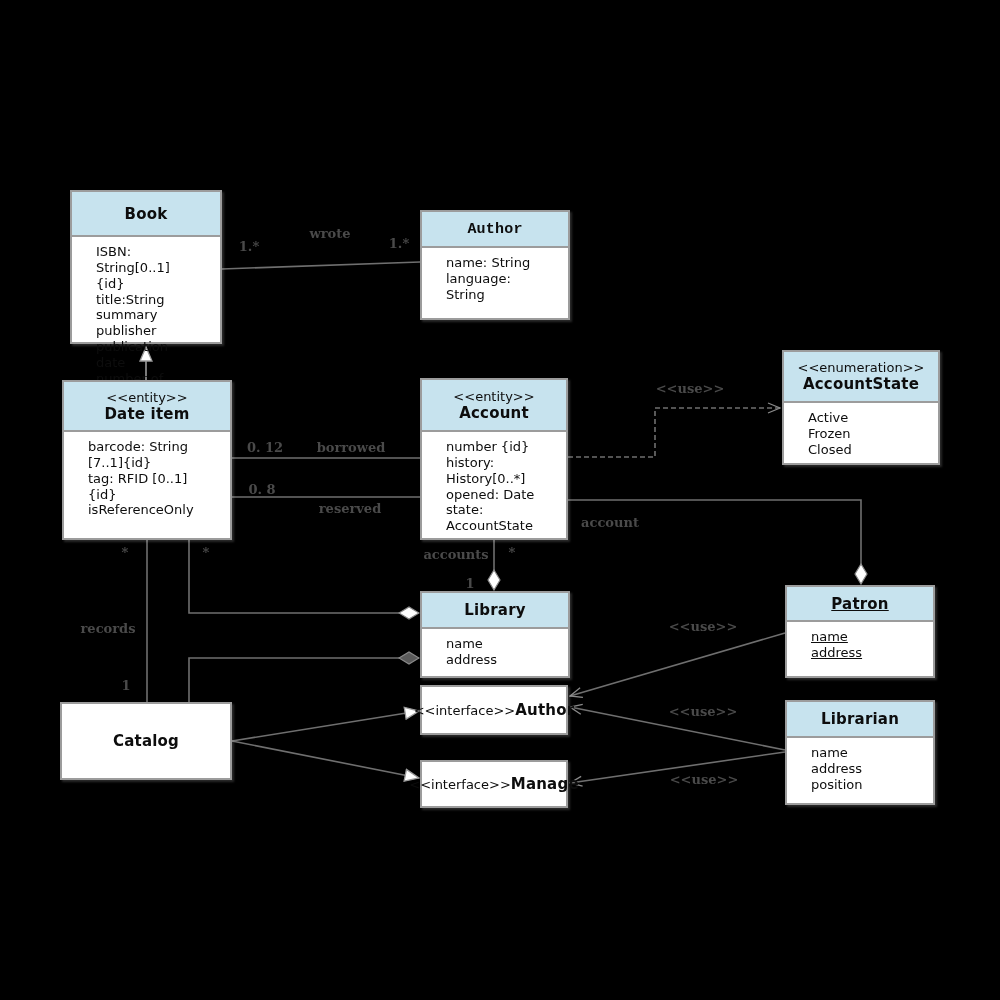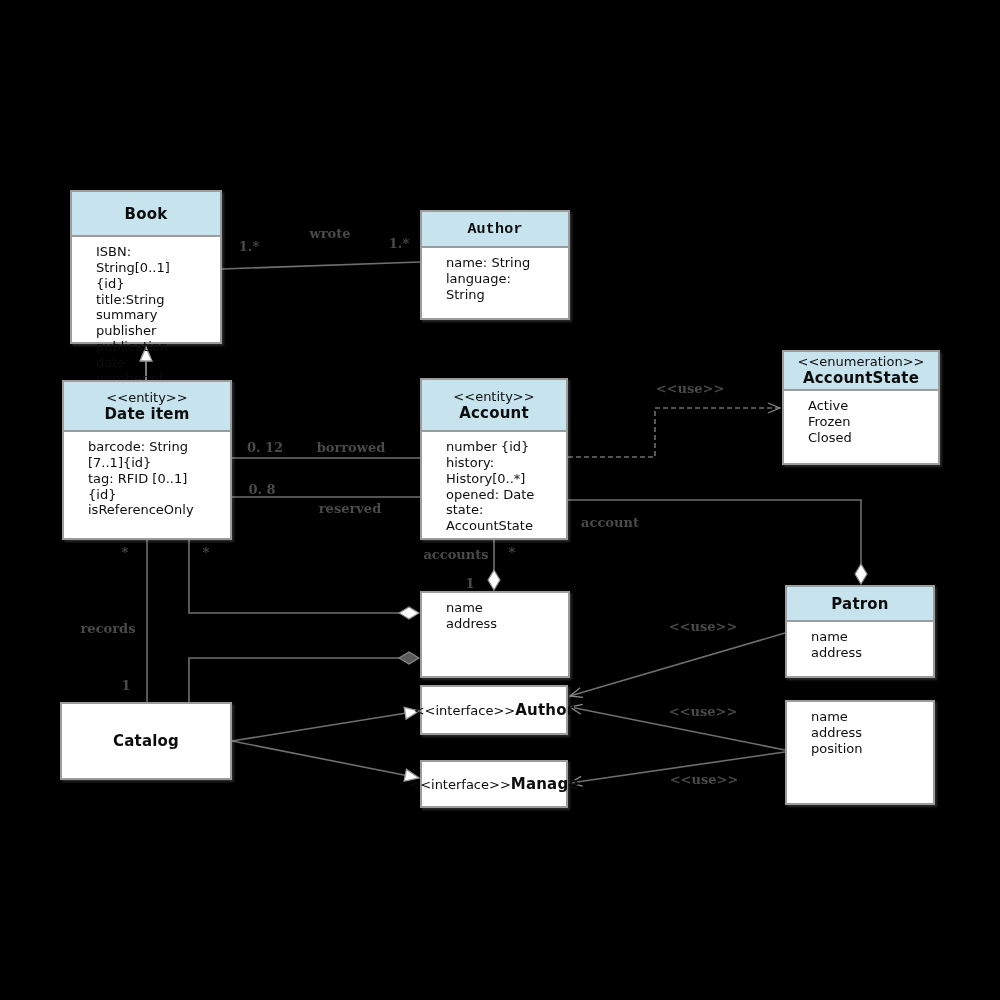--- a/index.html
+++ b/index.html
@@ -65,24 +65,24 @@
   
   .box-book        { left: 70px;  top: 190px; width: 152px; height: 154px; }
   .box-book        .uml-header { height: 45px; }
   .box-author      { left: 420px; top: 210px; width: 150px; height: 110px; }
   .box-author      .uml-header { height: 36px; font-family: Liberation Mono, monospace; }
   .box-book-item   { left: 62px;  top: 380px; width: 170px; height: 160px; }
   .box-book-item   .uml-header { height: 50px; }
   .box-account     { left: 420px; top: 378px; width: 148px; height: 162px; }
   .box-account     .uml-header { height: 52px; }
   .box-accountstate{ left: 782px; top: 350px; width: 158px; height: 115px; }
-  .box-accountstate .uml-header { height: 39px; }
+  .box-accountstate .uml-header { height: 51px; }
   .box-library     { left: 420px; top: 591px; width: 150px; height: 87px; }
   .box-library     .uml-header { height: 36px; }
-  .box-patron      { left: 785px; top: 585px; width: 150px; height: 93px; }
+  .box-patron      { left: 785px; top: 585px; width: 150px; height: 93px; text-decoration: underline; }
   .box-patron      .uml-header { height: 35px; }
   .box-catalog     { left: 60px;  top: 702px; width: 172px; height: 78px; }
   .box-search      { left: 420px; top: 685px; width: 148px; height: 50px; }
   .box-manage      { left: 420px; top: 760px; width: 148px; height: 48px; }
   .box-librarian   { left: 785px; top: 700px; width: 150px; height: 105px; }
   .box-librarian   .uml-header { height: 36px; }
 
   .edge-label {
     position: absolute;
     transform: translate(-50%, -50%);
@@ -177,20 +177,23 @@
     <div class="uml-header">
       <div class="uml-stereo">&lt;&lt;enumeration&gt;&gt;</div>
       <div class="uml-name">AccountState</div>
     </div>
     <div class="uml-attrs">Active
 Frozen
 Closed</div>
   </div>
 
   <div class="uml-box box-library">
+    <div class="uml-header">
+      <div class="uml-name">Library</div>
+    </div>
     <div class="uml-attrs">name
 address</div>
   </div>
 
   <div class="uml-box box-patron">
     <div class="uml-header">
       <div class="uml-name">Patron</div>
     </div>
     <div class="uml-attrs">name
 address</div>
@@ -204,20 +207,23 @@
     <div class="uml-stereo">&lt;&lt;interface&gt;&gt;</div>
     <div class="uml-name">Author</div>
   </div>
 
   <div class="uml-box box-manage single">
     <div class="uml-stereo">&lt;&lt;interface&gt;&gt;</div>
     <div class="uml-name">Manage</div>
   </div>
 
   <div class="uml-box box-librarian">
+    <div class="uml-header">
+      <div class="uml-name">Librarian</div>
+    </div>
     <div class="uml-attrs">name
 address
 position</div>
   </div>
 
   <div class="edge-label" style="left:249px;top:246px">1.*</div>
   <div class="edge-label" style="left:330px;top:233px">wrote</div>
   <div class="edge-label" style="left:399px;top:243px">1.*</div>
 
   <div class="edge-label" style="left:265px;top:447px">0. 12</div>

